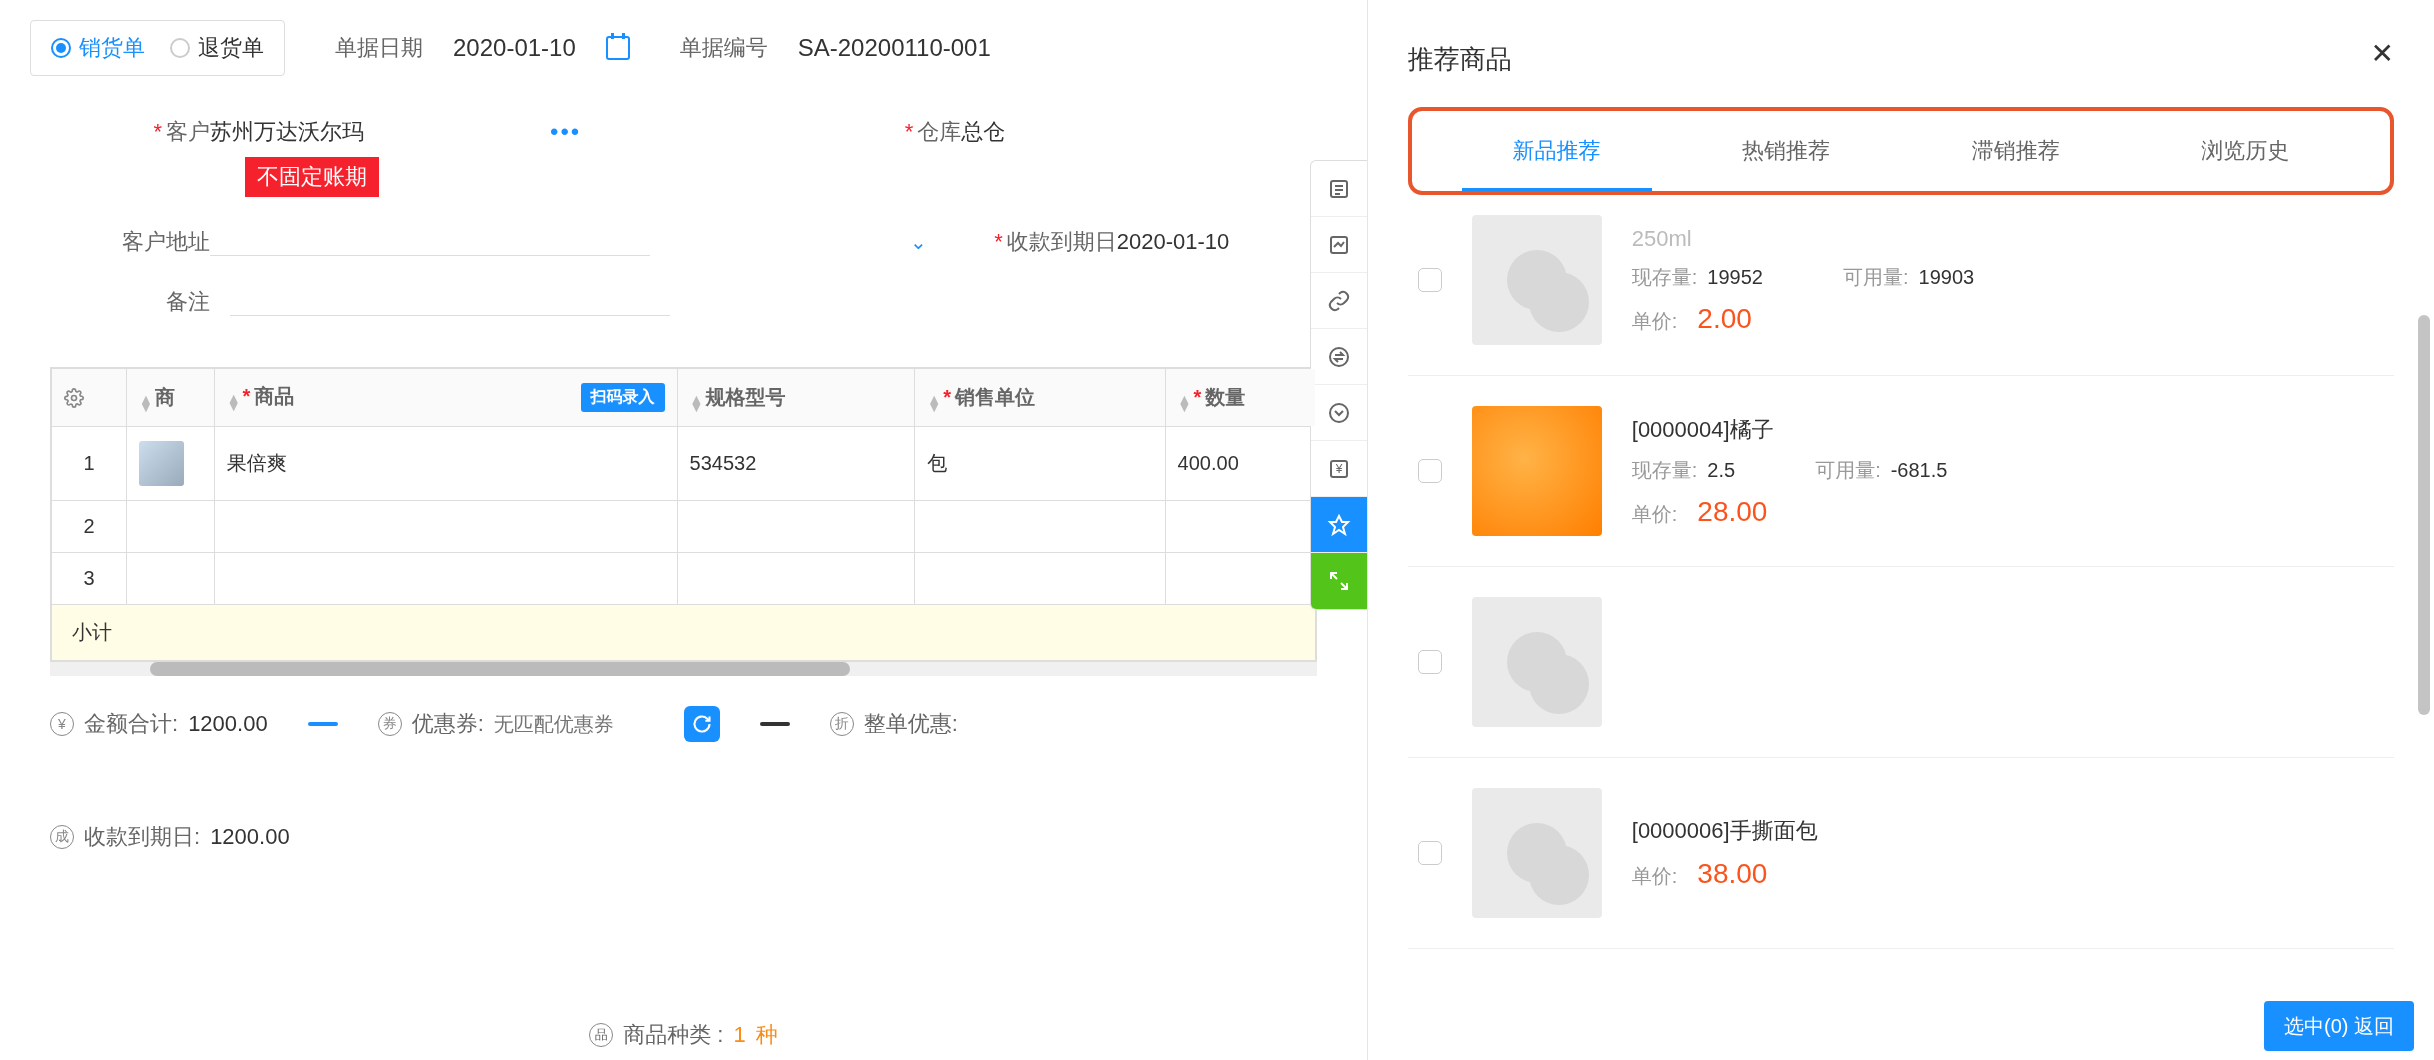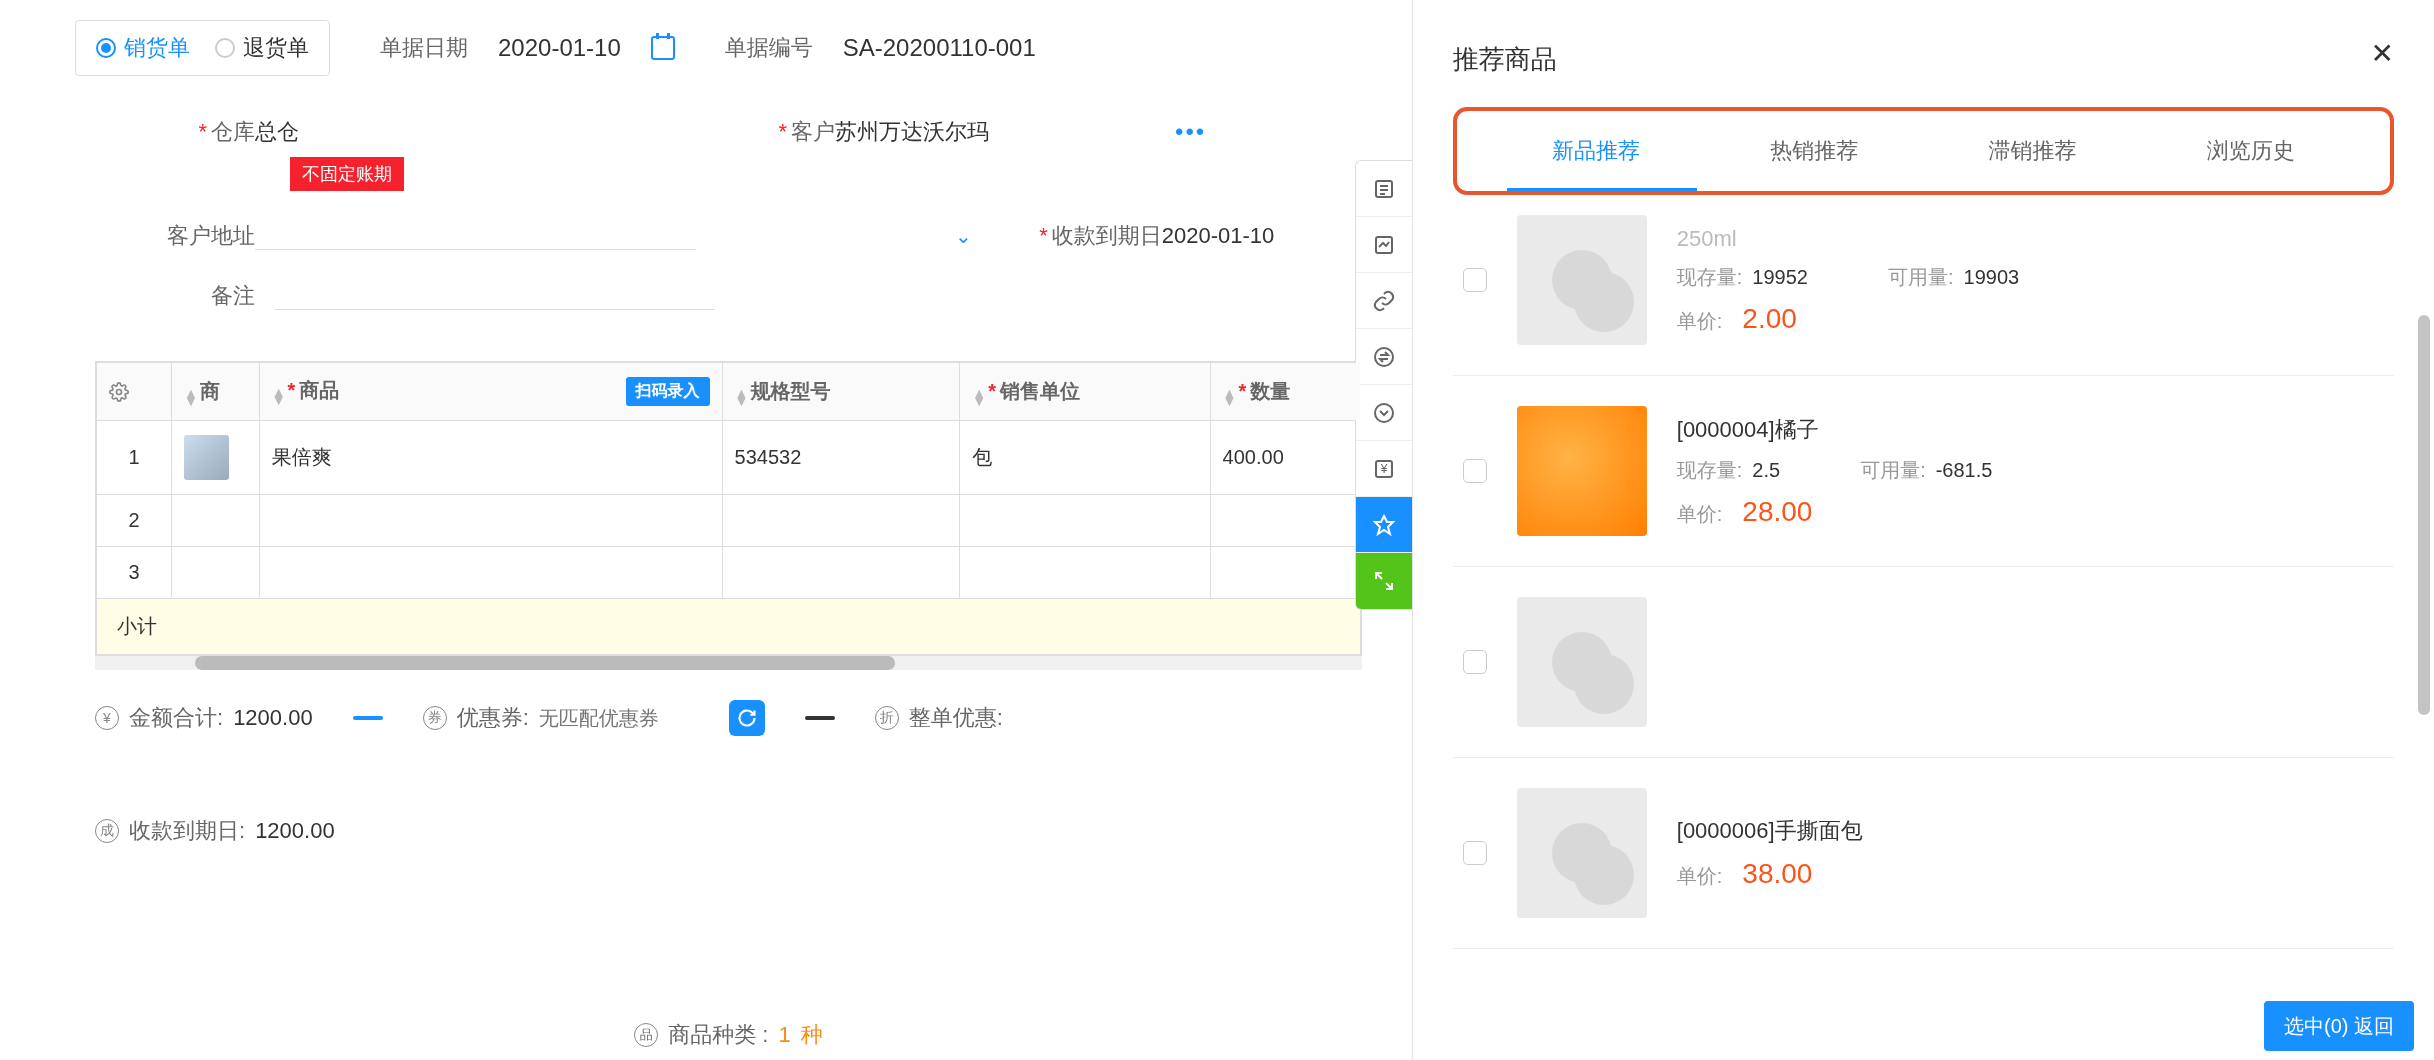--- a/index.html
+++ b/index.html
@@ -1,17 +1,17 @@
 <!DOCTYPE html>
 <html><head>
 <meta charset="utf-8">
 <style>
 * { box-sizing: border-box; margin: 0; padding: 0; }
 body { font-family: -apple-system, "PingFang SC", "Microsoft YaHei", sans-serif; font-size: 14px; color: #333; background: #fff; }
-.app { display: flex; width: 2434px; height: 1060px; overflow: hidden; padding-left: 45px; }
+.app { display: flex; width: 2434px; height: 1060px; overflow: hidden; }
 .left-panel { flex: 1; position: relative; padding: 0; }
 .right-panel { width: 1190px; border-left: 1px solid #e5e5e5; position: relative; display: flex; flex-direction: column; }
 
 
 .tab-row { display: flex; align-items: center; padding: 20px 30px; gap: 30px; border-bottom: 1px solid transparent; }
 .doc-tabs { display: flex; align-items: center; gap: 25px; background: #fff; border: 1px solid #ddd; border-radius: 4px; padding: 12px 20px; }
 .radio-item { display: flex; align-items: center; gap: 8px; cursor: pointer; font-size: 22px; }
 .radio-circle { width: 20px; height: 20px; border: 2px solid #ccc; border-radius: 50%; display: flex; align-items: center; justify-content: center; }
 .radio-circle.checked { border-color: #1890ff; }
 .radio-dot { width: 10px; height: 10px; background: #1890ff; border-radius: 50%; }
@@ -25,21 +25,21 @@
 .tab-docno-value { font-size: 24px; color: #333; }
 
 .form-area { padding: 20px 50px; }
 .form-row { display: flex; align-items: center; margin-bottom: 30px; gap: 20px; }
 .form-label { width: 160px; text-align: right; font-size: 22px; color: #666; }
 .req-star { color: #f5222d; margin-right: 4px; }
 .form-value { font-size: 22px; min-width: 200px; }
 .dots-icon { color: #1890ff; font-size: 24px; letter-spacing: 2px; margin-left: 140px; }
 .form-col { display: flex; align-items: center; }
 .form-col + .form-col { margin-left: 200px; }
-.badge-red { display: inline-block; background: #f5222d; color: #fff; padding: 5px 12px; font-size: 18px; margin-left: 195px; }
+.badge-red { display: inline-block; background: #f5222d; color: #fff; padding: 5px 12px; font-size: 22px; margin-left: 195px; }
 .dropdown-chevron { color: #1890ff; font-size: 20px; margin-left: 260px; }
 .form-input-line { border-bottom: 1px solid #ddd; width: 440px; height: 28px; }
 
 
 .float-toolbar { position: absolute; right: 0; top: 160px; display: flex; flex-direction: column; border: 1px solid #ddd; border-right: none; border-radius: 6px 0 0 6px; overflow: hidden; background: #fff; }
 .ft-item { width: 56px; height: 56px; display: flex; align-items: center; justify-content: center; border-bottom: 1px solid #eee; cursor: pointer; color: #666; }
 .ft-item:last-child { border-bottom: none; }
 .ft-item.blue { background: #1890ff; color: #fff; }
 .ft-item.green { background: #52c41a; color: #fff; }
 .ft-icon { width: 24px; height: 24px; }
@@ -124,27 +124,27 @@
       <span class="tab-date-label">单据日期</span>
       <span class="tab-date-value">2020-01-10</span>
       <span class="cal-icon"></span>
       <span class="tab-docno-label">单据编号</span>
       <span class="tab-docno-value">SA-20200110-001</span>
     </div>
 
     <div class="form-area">
       <div class="form-row">
         <div class="form-col">
-          <span class="form-label"><span class="req-star">*</span><span>仓库</span></span>
-          <span class="form-value">总仓</span>
-        </div>
-        <div class="form-col">
           <span class="form-label"><span class="req-star">*</span><span>客户</span></span>
           <span class="form-value">苏州万达沃尔玛</span>
           <span class="dots-icon">•••</span>
+        </div>
+        <div class="form-col">
+          <span class="form-label"><span class="req-star">*</span><span>仓库</span></span>
+          <span class="form-value">总仓</span>
         </div>
       </div>
       <div style="margin-top:-20px; margin-bottom:30px;">
         <span class="badge-red">不固定账期</span>
       </div>
       <div class="form-row">
         <div class="form-col">
           <span class="form-label">客户地址</span>
           <span class="form-value form-input-line"></span>
           <span class="dropdown-chevron">⌄</span>

